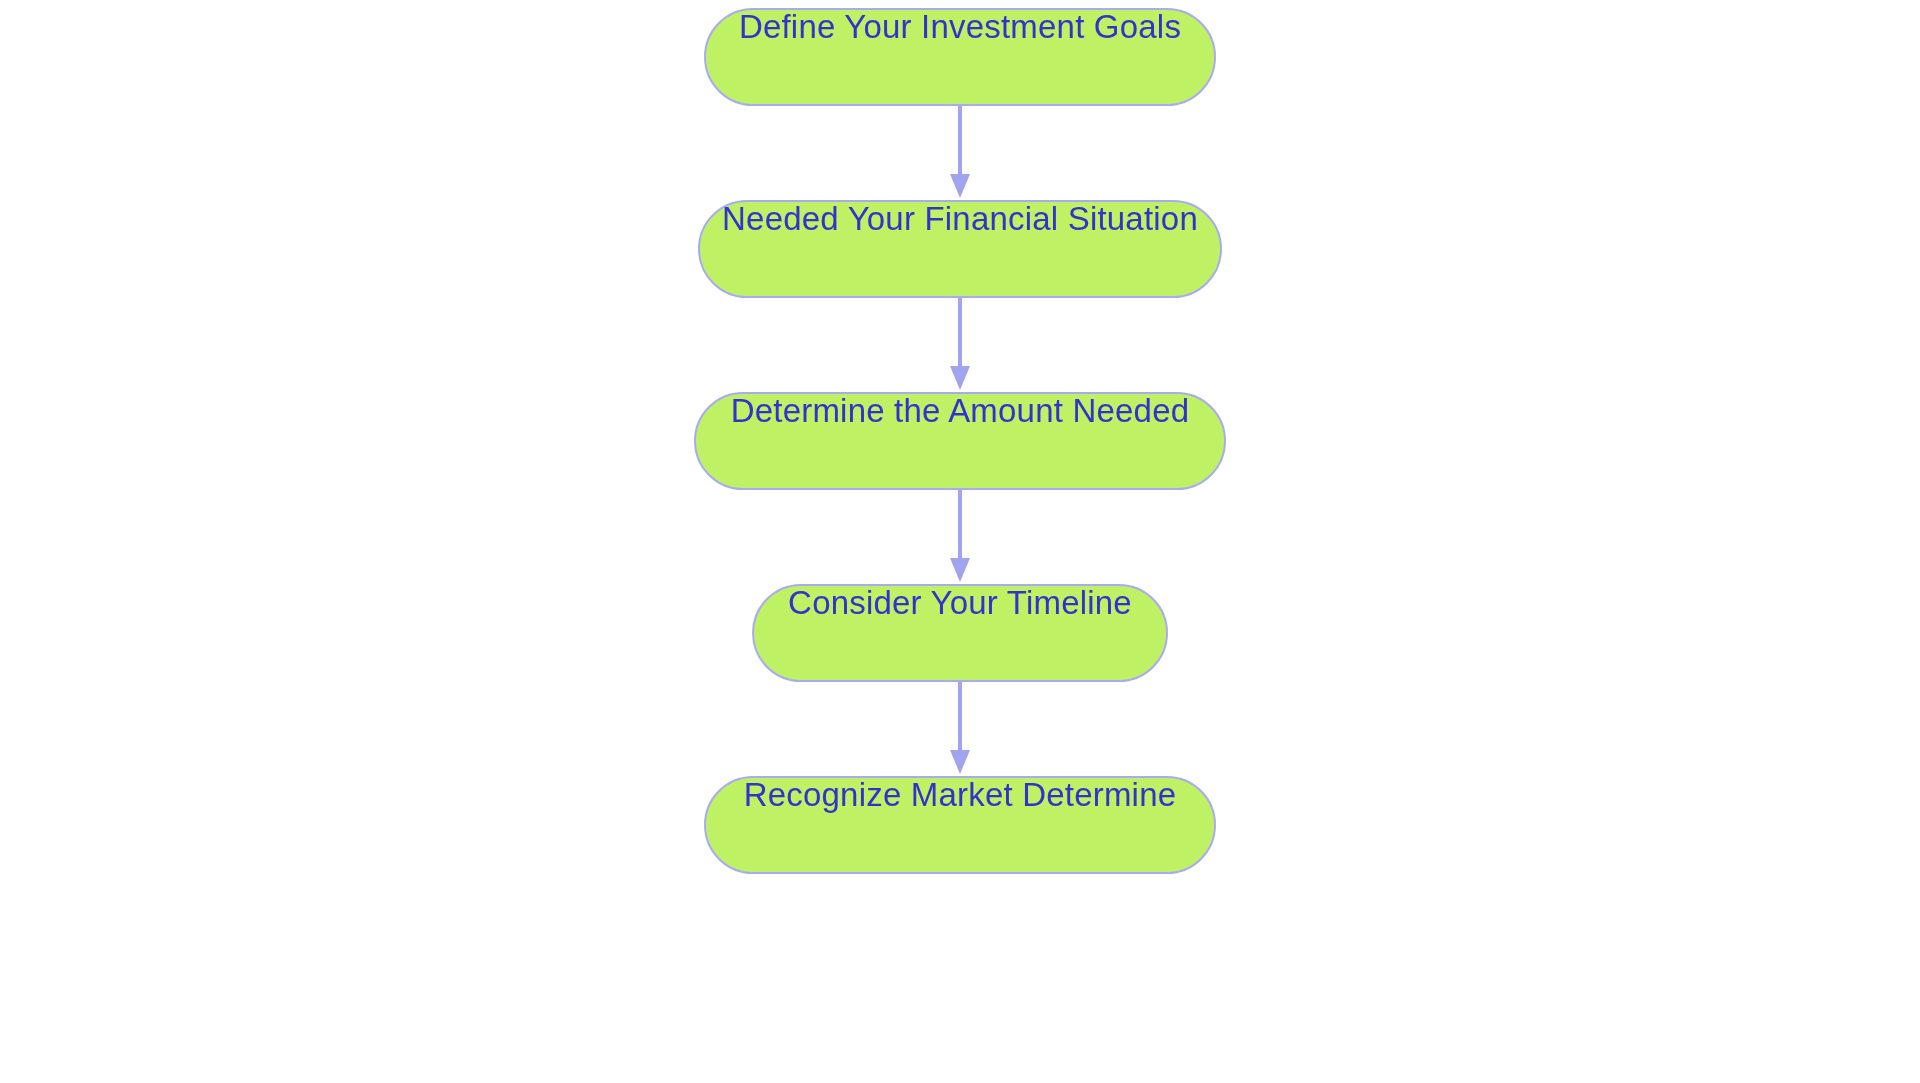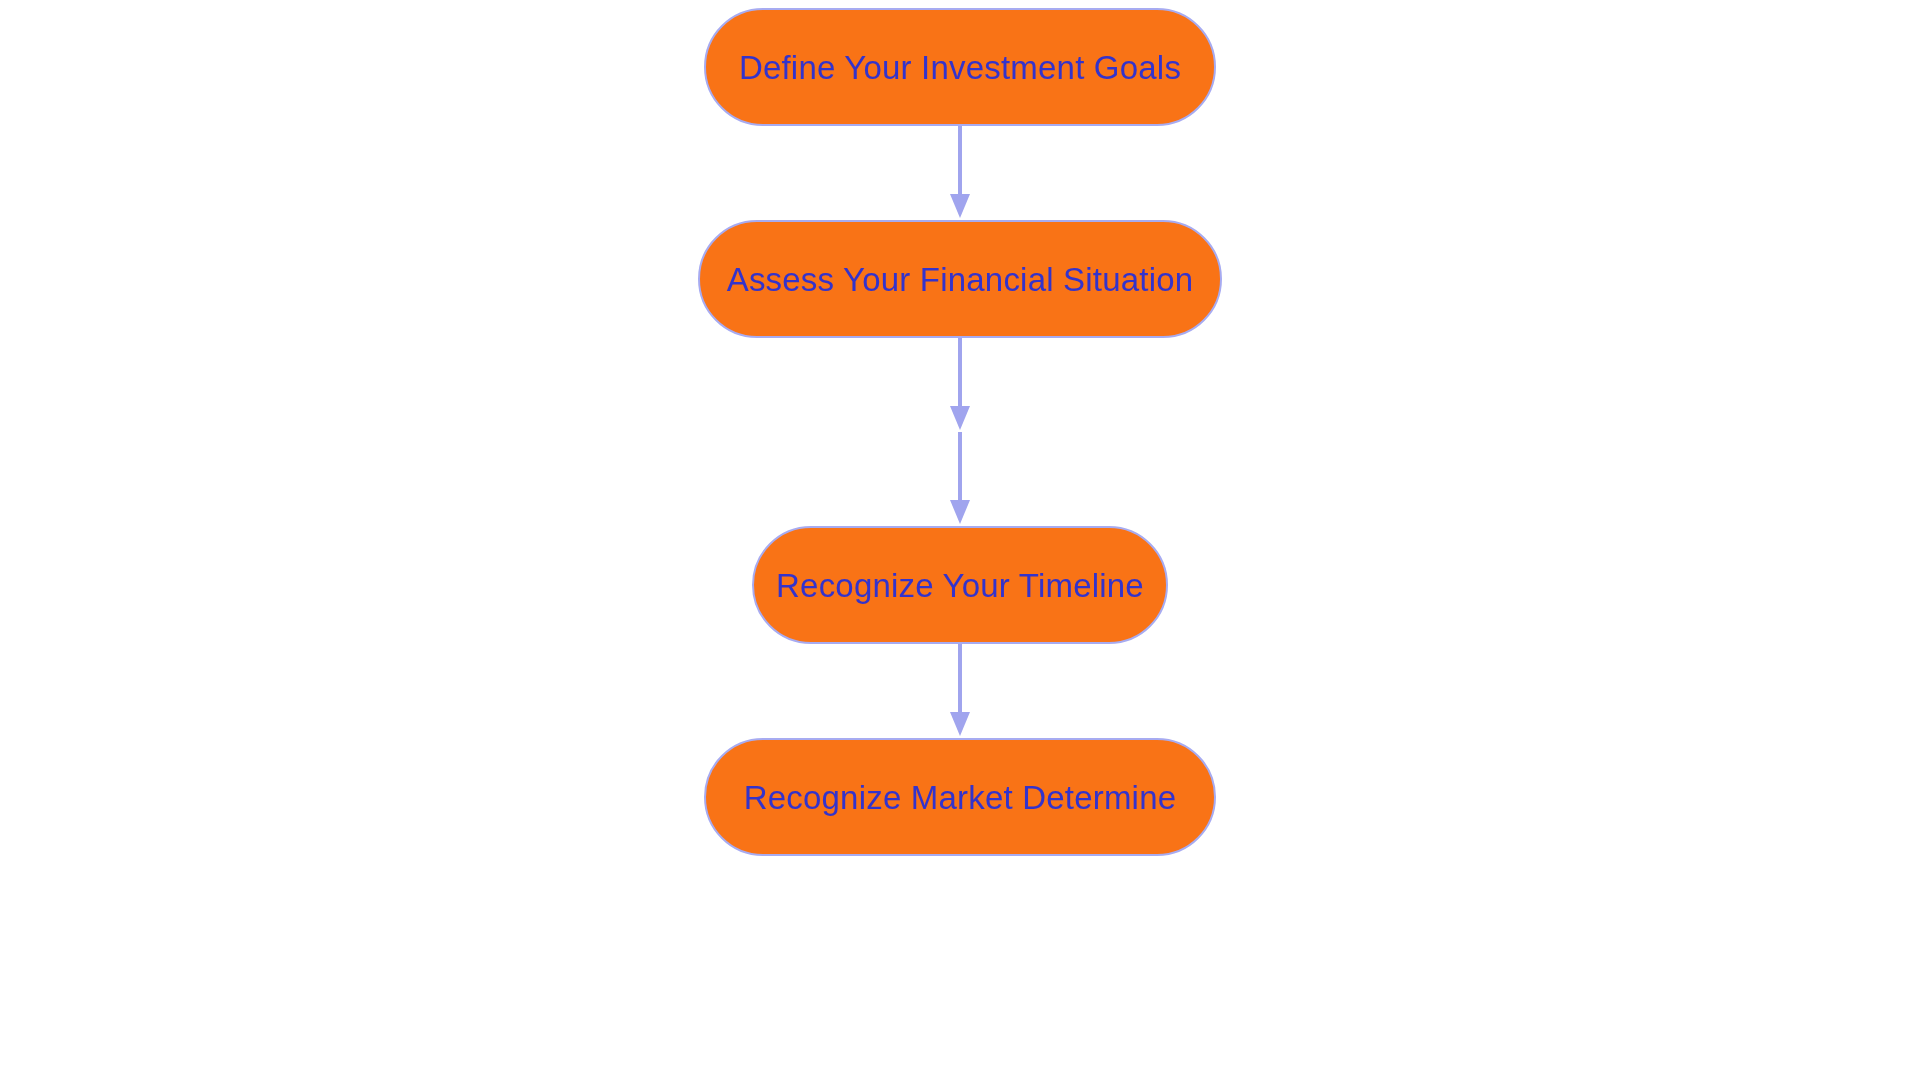--- a/index.html
+++ b/index.html
@@ -29,26 +29,26 @@
     width: 1920px;
     height: 1083px;
     display: flex;
     flex-direction: column;
     align-items: center;
     justify-content: flex-start;
   }
 
   .node {
     box-sizing: border-box;
-    height: 118px;
+    height: 98px;
     border-radius: 61px;
-    background: #f97316;
+    background: #bef264;
     border: 2px solid #a7abf1;
     display: flex;
-    align-items: center;
+    align-items: flex-start;
     justify-content: center;
     flex: 0 0 auto;
   }
 
   .node-label {
     color: #3333cc;
     font-family: "Liberation Sans", sans-serif;
     font-size: 33px;
     font-weight: 400;
     letter-spacing: 0.2px;
@@ -92,40 +92,43 @@
     </div>
 
     <div class="connector">
       <svg viewBox="0 0 24 94" xmlns="http://www.w3.org/2000/svg" aria-hidden="true">
         <line x1="12" y1="0" x2="12" y2="74" stroke="#a0a4ee" stroke-width="4"></line>
         <polygon points="12,92 2,68 22,68" fill="#a0a4ee"></polygon>
       </svg>
     </div>
 
     <div class="node node-w1">
-      <span class="node-label">Assess Your Financial Situation</span>
+      <span class="node-label">Needed Your Financial Situation</span>
     </div>
 
     <div class="connector">
       <svg viewBox="0 0 24 94" xmlns="http://www.w3.org/2000/svg" aria-hidden="true">
         <line x1="12" y1="0" x2="12" y2="74" stroke="#a0a4ee" stroke-width="4"></line>
         <polygon points="12,92 2,68 22,68" fill="#a0a4ee"></polygon>
       </svg>
     </div>
 
+    <div class="node node-w2">
+      <span class="node-label">Determine the Amount Needed</span>
+    </div>
 
     <div class="connector">
       <svg viewBox="0 0 24 94" xmlns="http://www.w3.org/2000/svg" aria-hidden="true">
         <line x1="12" y1="0" x2="12" y2="74" stroke="#a0a4ee" stroke-width="4"></line>
         <polygon points="12,92 2,68 22,68" fill="#a0a4ee"></polygon>
       </svg>
     </div>
 
     <div class="node node-w3">
-      <span class="node-label">Recognize Your Timeline</span>
+      <span class="node-label">Consider Your Timeline</span>
     </div>
 
     <div class="connector">
       <svg viewBox="0 0 24 94" xmlns="http://www.w3.org/2000/svg" aria-hidden="true">
         <line x1="12" y1="0" x2="12" y2="74" stroke="#a0a4ee" stroke-width="4"></line>
         <polygon points="12,92 2,68 22,68" fill="#a0a4ee"></polygon>
       </svg>
     </div>
 
     <div class="node node-w4">

